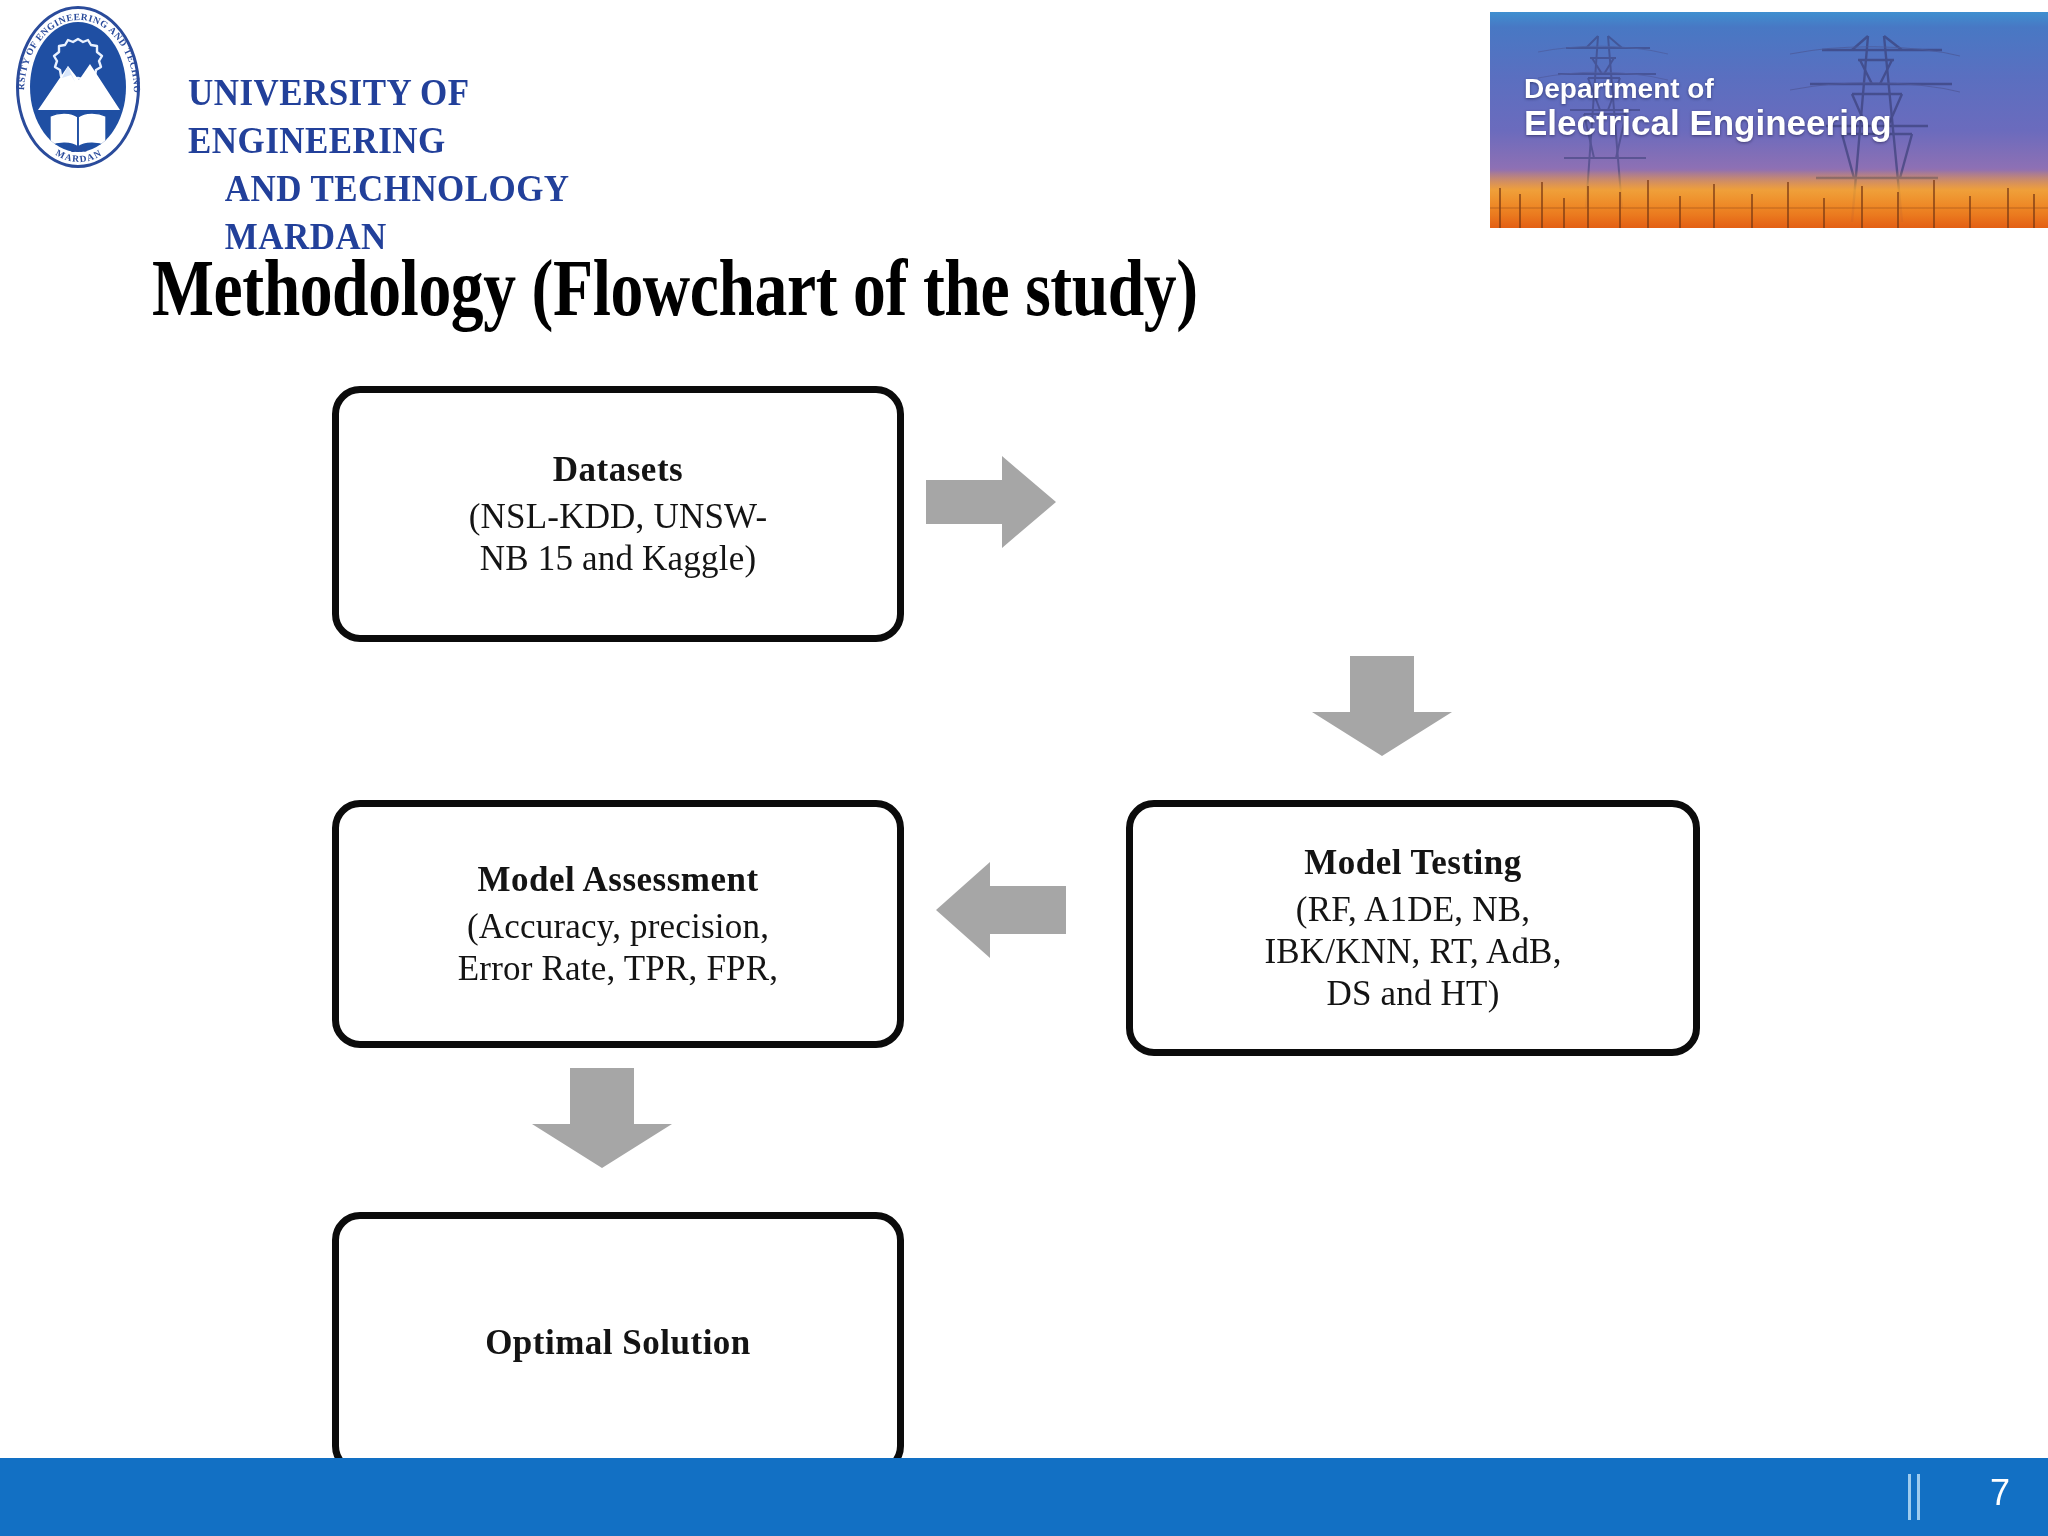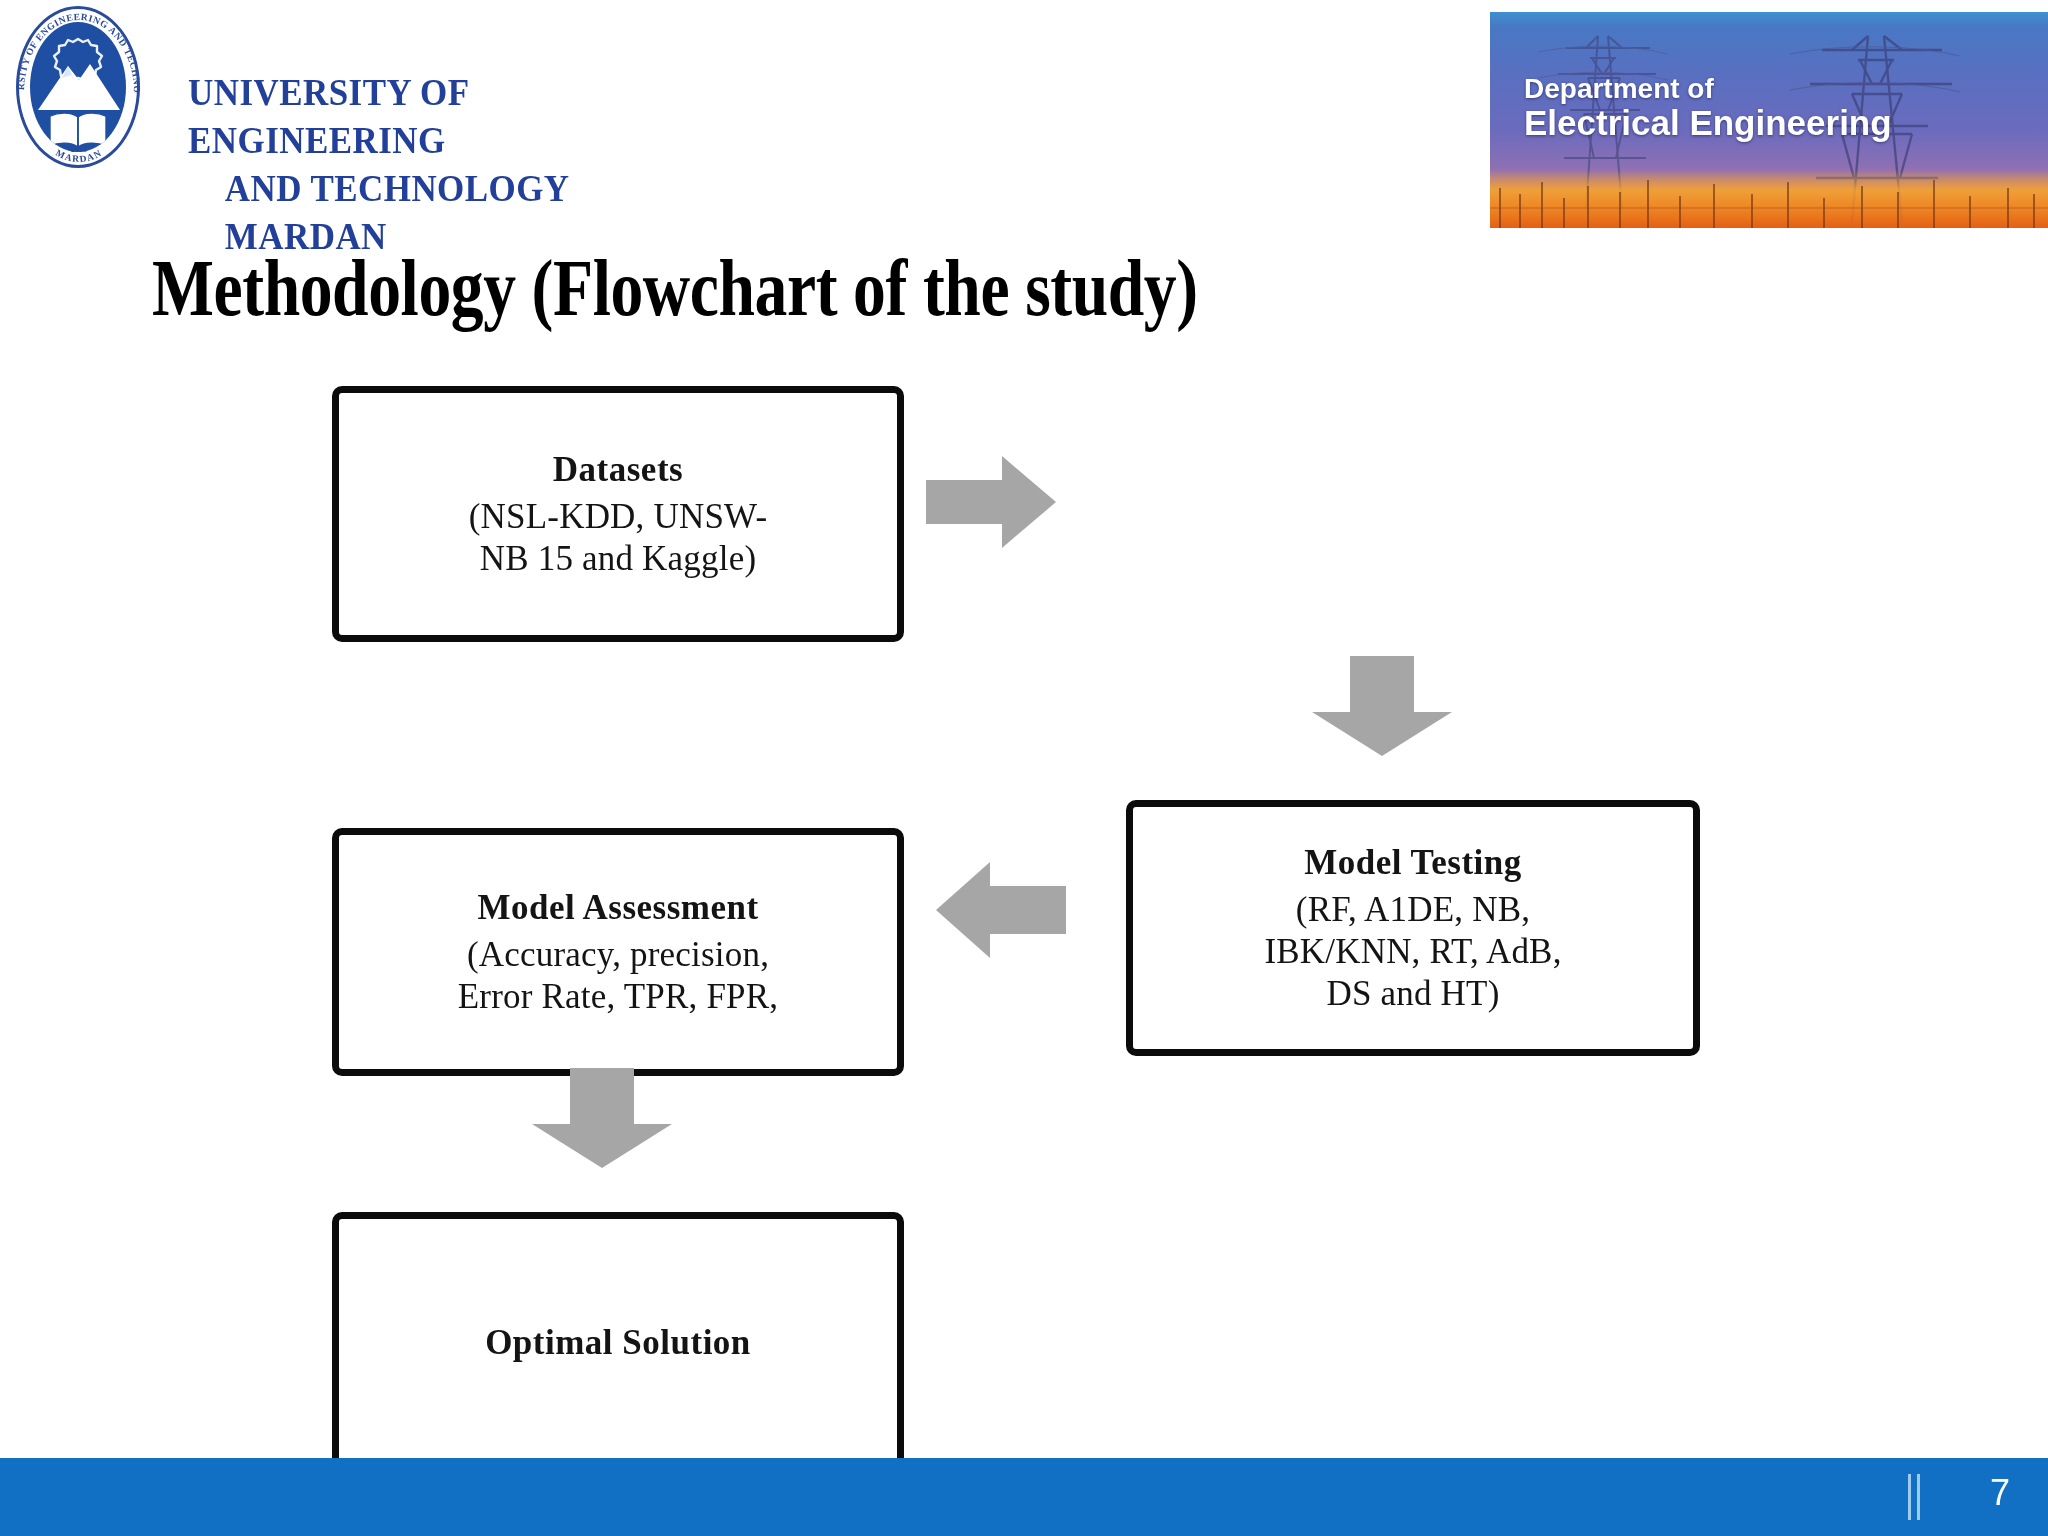--- a/index.html
+++ b/index.html
@@ -147,21 +147,21 @@
 
   
   #flowchart {
     position: absolute;
     left: 0; top: 0;
     width: 2048px; height: 1536px;
   }
   .fc-box {
     position: absolute;
     border: 7px solid #0b0b0b;
-    border-radius: 10px;
+    border-radius: 28px;
     background: #ffffff;
     box-sizing: border-box;
     display: flex;
     flex-direction: column;
     align-items: center;
     justify-content: center;
     text-align: center;
     font-family: "Liberation Serif", serif;
     color: #141414;
   }
@@ -174,21 +174,21 @@
   }
   .fc-sub {
     font-size: 35px;
     line-height: 42px;
     letter-spacing: 0.2px;
   }
   .fc-sub .ln { display: block; }
 
   #box-datasets        { left: 332px;  top: 386px;  width: 572px; height: 256px; }
   #box-model-training  { left: 1122px; top: 386px;  width: 578px; height: 256px; }
-  #box-model-assessment{ left: 332px;  top: 828px;  width: 572px; height: 248px; }
+  #box-model-assessment{ left: 332px;  top: 800px;  width: 572px; height: 248px; }
   #box-model-testing   { left: 1126px; top: 800px;  width: 574px; height: 256px; }
   #box-optimal-solution{ left: 332px;  top: 1212px; width: 572px; height: 262px; }
 
   #box-optimal-solution .fc-title { margin-bottom: 0; }
 
   .fc-arrow { position: absolute; }
 
   #arrow-datasets-to-training  { left: 926px;  top: 452px; width: 130px; height: 100px; }
   #arrow-training-to-testing   { left: 1312px; top: 656px; width: 140px; height: 100px; }
   #arrow-testing-to-assessment { left: 936px;  top: 858px; width: 130px; height: 104px; }

